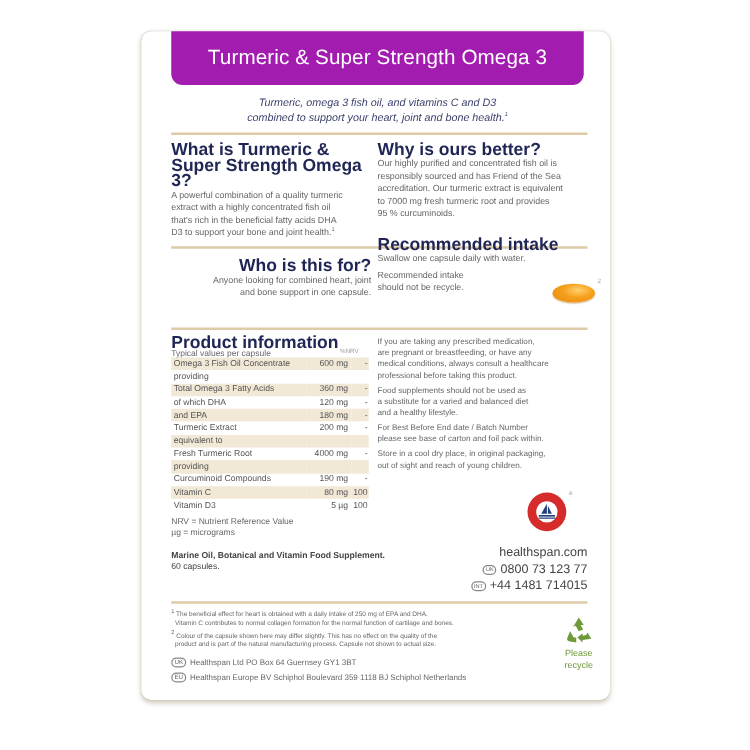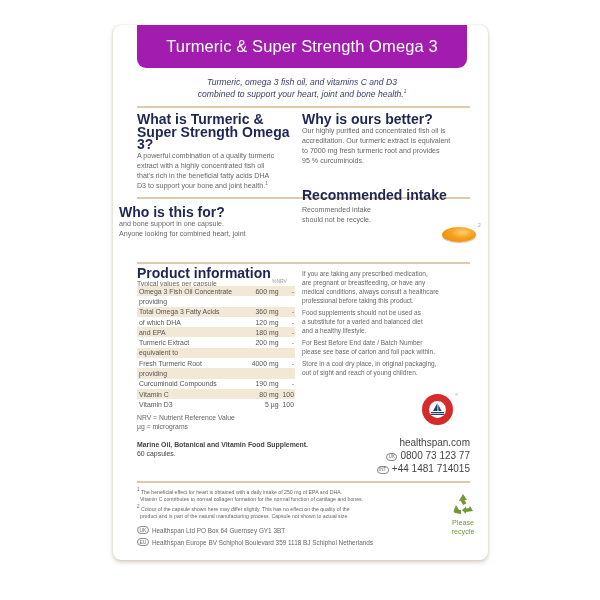--- a/index.html
+++ b/index.html
@@ -84,38 +84,40 @@
     <div>extract with a highly concentrated fish oil</div>
     <div>that's rich in the beneficial fatty acids DHA</div>
     <div><span>D3 to support your bone and joint health.</span><sup>1</sup></div>
   </div>
 </div>
 
 <div class="blk" style="left:302px; top:113px; width:170px;">
   <div class="h">Why is ours better?</div>
   <div class="p">
     <div>Our highly purified and concentrated fish oil is</div>
+    <div>responsibly sourced and has Friend of the Sea</div>
     <div>accreditation. Our turmeric extract is equivalent</div>
     <div>to 7000 mg fresh turmeric root and provides</div>
     <div>95 % curcuminoids.</div>
   </div>
 </div>
 
 <div class="rule" style="top:197px"></div>
 
-<div class="blk" style="left:119px; top:206px; width:160px;">
+<div class="blk" style="left:137px; top:206px; width:160px;text-align:right;">
   <div class="h">Who is this for?</div>
   <div class="p">
+    <div>Anyone looking for combined heart, joint</div>
     <div>and bone support in one capsule.</div>
-    <div>Anyone looking for combined heart, joint</div>
   </div>
 </div>
 
 <div class="blk" style="left:302px; top:189px; width:170px;">
   <div class="h">Recommended intake</div>
+  <div class="p">Swallow one capsule daily with water.</div>
   <div class="p" style="margin-top:3px">Recommended intake</div>
   <div class="p">should not be recycle.</div>
 </div>
 <div class="capsule"></div>
 <div class="cap-sup">2</div>
 
 <div class="rule" style="top:262px"></div>
 
 <div class="blk" style="left:137px; top:267px;">
   <div class="h">Product information</div>

